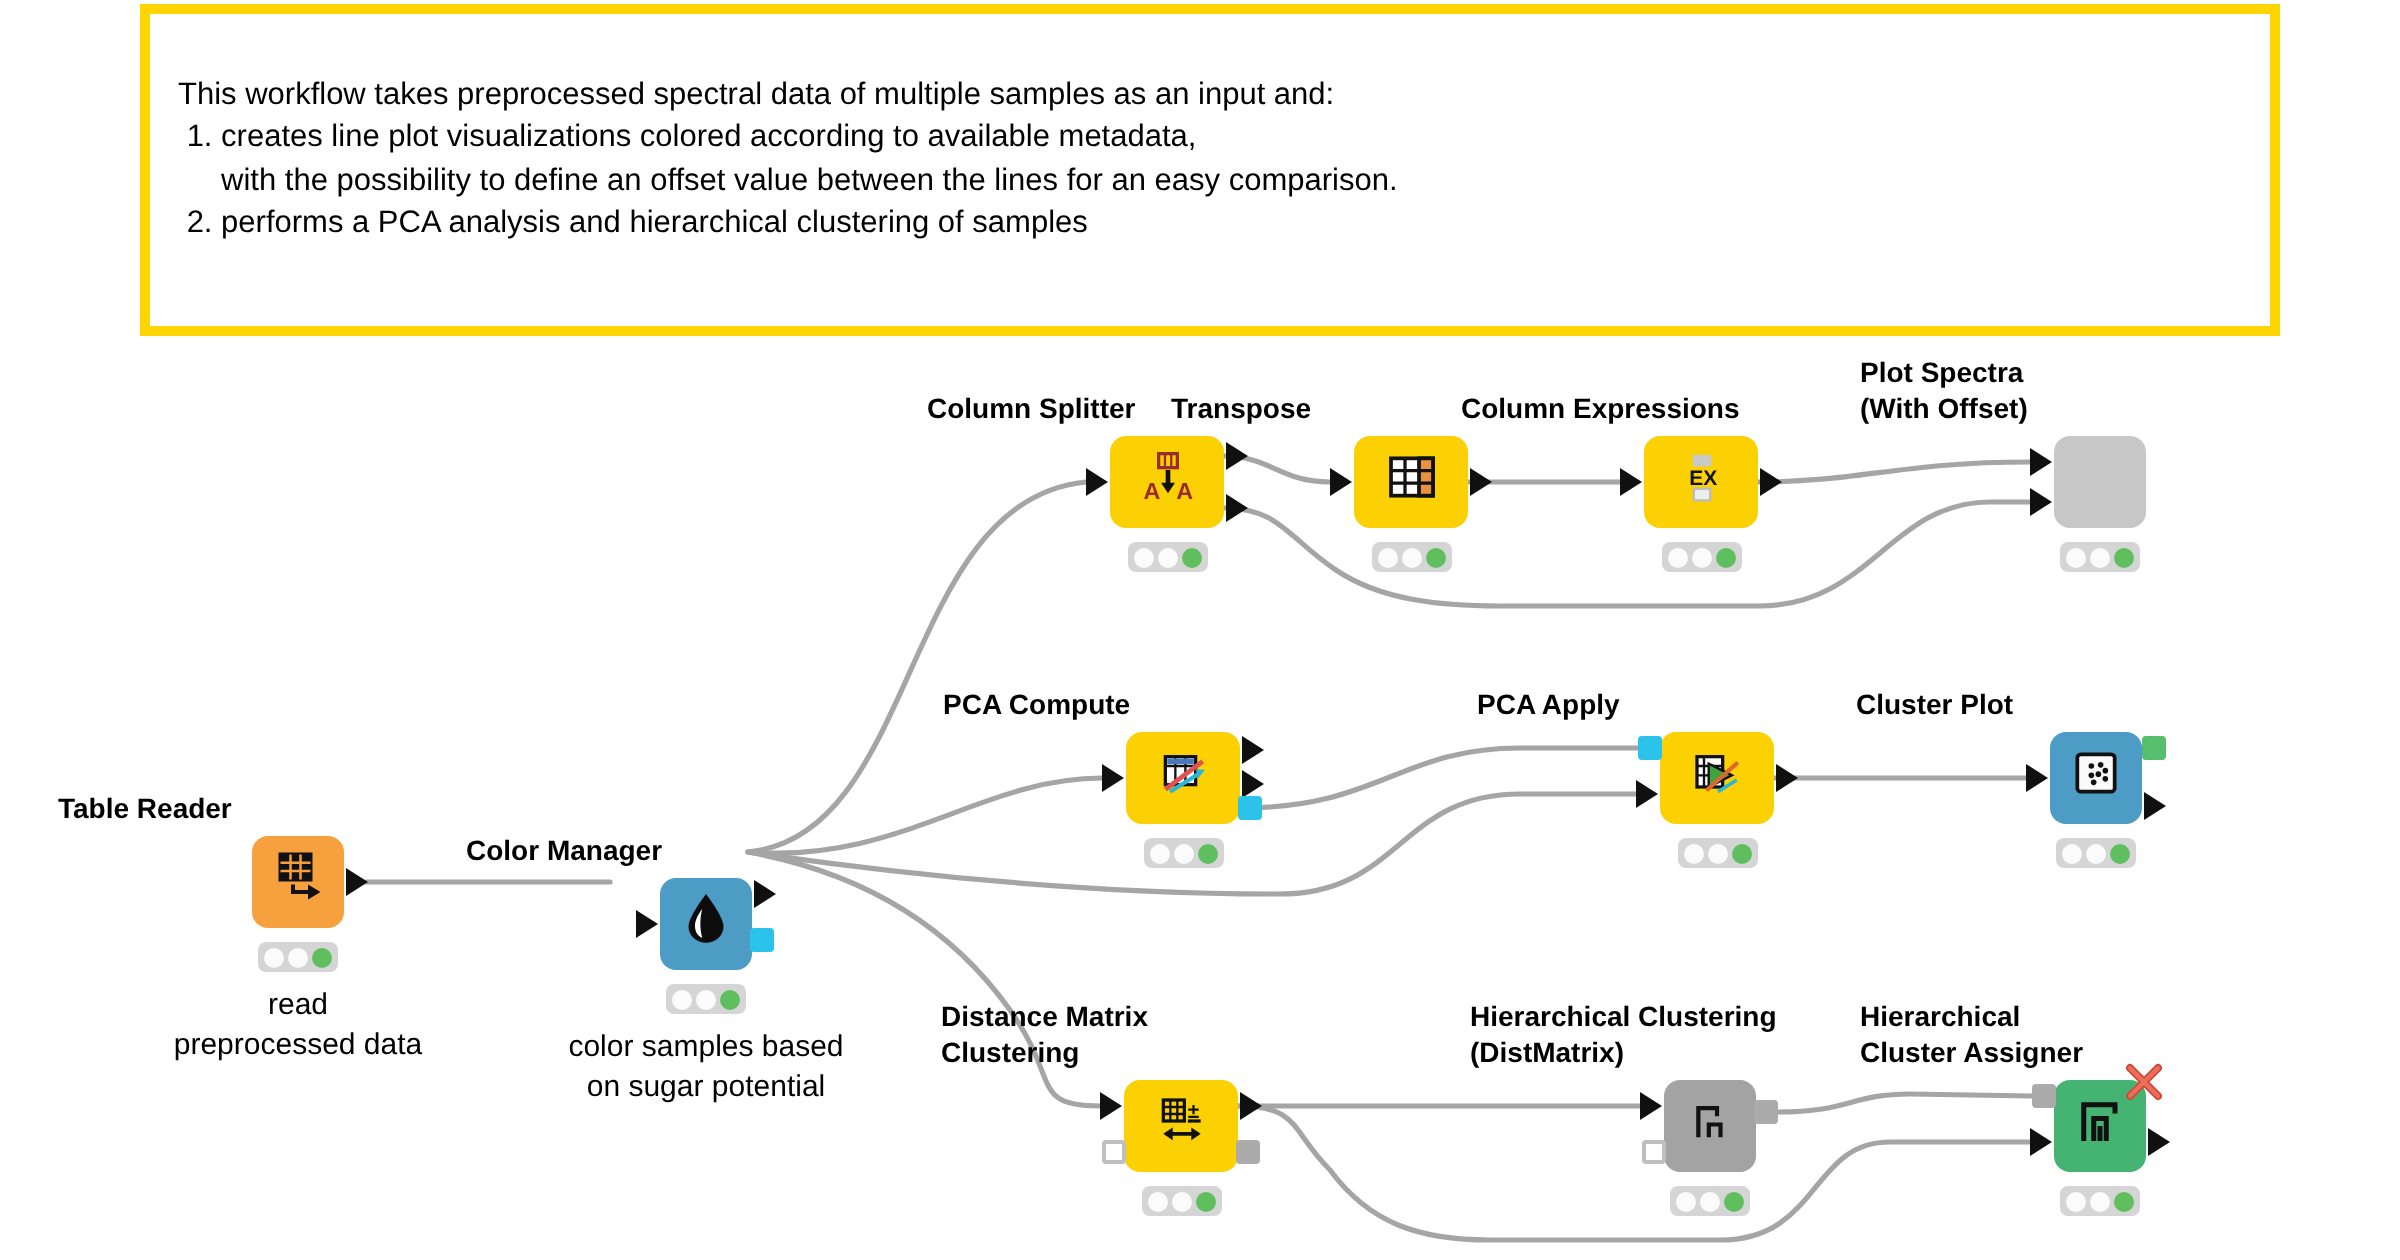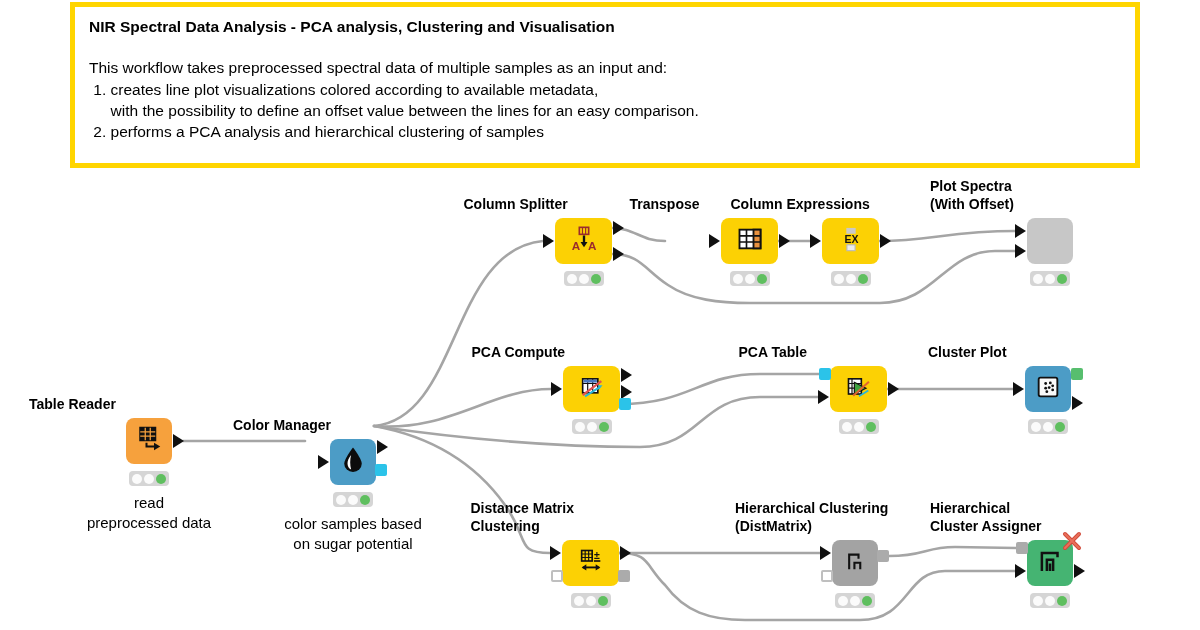--- a/index.html
+++ b/index.html
@@ -53,21 +53,20 @@
   .sq-white{background:#fff;border:2px solid #BFBFBF;box-sizing:border-box;}
 
   .redx{position:absolute;right:-9px;top:-9px;width:20px;height:20px;z-index:3;}
 </style>
 </head>
 <body>
 
 <div id="canvas">
 
   <div class="annotation">
-    <div class="a-title">NIR Spectral Data Analysis - PCA analysis, Clustering and Visualisation</div>
     <div class="a-body">This workflow takes preprocessed spectral data of multiple samples as an input and:
  1. creates line plot visualizations colored according to available metadata,
      with the possibility to define an offset value between the lines for an easy comparison.
  2. performs a PCA analysis and hierarchical clustering of samples</div>
   </div>
 
   <svg class="wires" width="1200" height="630">
     <path d="M183,441 H305"></path>
     <path d="M374,426 C460,418 450,250 543,241"></path>
     <path d="M374,426 C450,432 490,389 551,389"></path>
@@ -141,21 +140,21 @@
     <span class="p-in" style="top:16px;"></span>
     <span class="p-out" style="top:3px;"></span>
     <span class="p-out" style="bottom:3px;"></span>
     <div class="traffic">
         <span class="dot off"></span>
         <span class="dot off"></span>
         <span class="dot on"></span>
       </div>
   </div>
 
-  <div class="node n-yellow" style="left:677px;top:218px;margin-left:44px;">
+  <div class="node n-yellow" style="left:677px;top:218px;">
     <div class="label">Transpose</div>
     <span class="icon">
       <svg width="28" height="28" viewBox="0 0 24 24">
         <rect x="3" y="4" width="18" height="16" fill="#fff" stroke="#111" stroke-width="1.6"></rect>
         <rect x="15" y="4" width="6" height="16" fill="#E8913F" stroke="#111" stroke-width="1.6"></rect>
         <path d="M9 4 V20 M3 9.3 H21 M3 14.6 H21" stroke="#111" stroke-width="1.4" fill="none"></path>
       </svg>
     </span>
     <span class="p-in" style="top:16px;"></span>
     <span class="p-out" style="top:16px;"></span>
@@ -213,21 +212,21 @@
     <span class="p-out" style="top:19px;"></span>
     <span class="sq sq-cyan" style="right:-11px;bottom:2px;"></span>
     <div class="traffic">
         <span class="dot off"></span>
         <span class="dot off"></span>
         <span class="dot on"></span>
       </div>
   </div>
 
   <div class="node n-yellow" style="left:830px;top:366px;">
-    <div class="label">PCA Table</div>
+    <div class="label">PCA Apply</div>
     <span class="icon">
       <svg width="28" height="28" viewBox="0 0 24 24">
         <rect x="3" y="5" width="11" height="13" fill="#fff" stroke="#111" stroke-width="1.4"></rect>
         <path d="M6 5 V18 M3 9 H14 M3 13 H14" stroke="#111" stroke-width="1"></path>
         <path d="M8 8 L18 13 L8 18 Z" fill="#3FA33F" stroke="#111" stroke-width="1"></path>
         <path d="M7 19.5 L20.5 7.5" stroke="#E0662F" stroke-width="1.8"></path>
         <path d="M12 20 L20 15" stroke="#2BB6D8" stroke-width="1.5"></path>
       </svg>
     </span>
     <span class="sq sq-cyan" style="left:-11px;top:2px;"></span>

